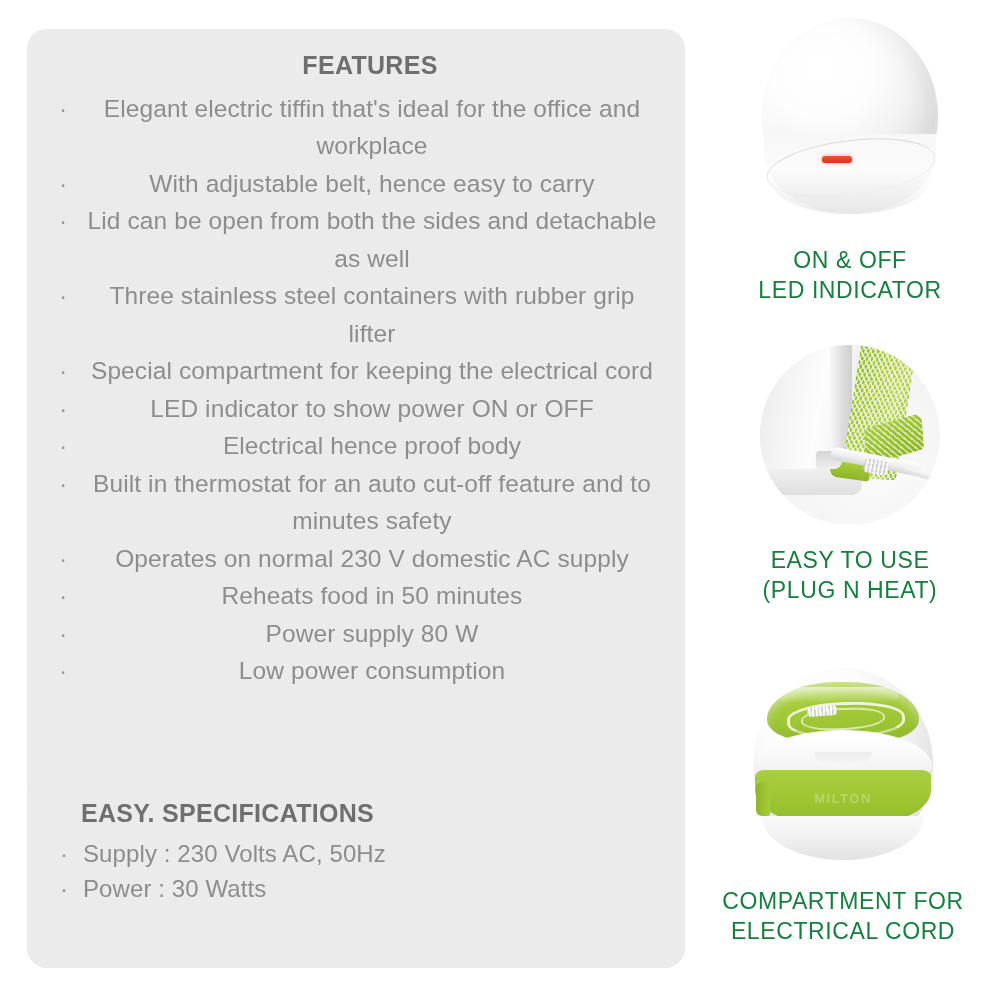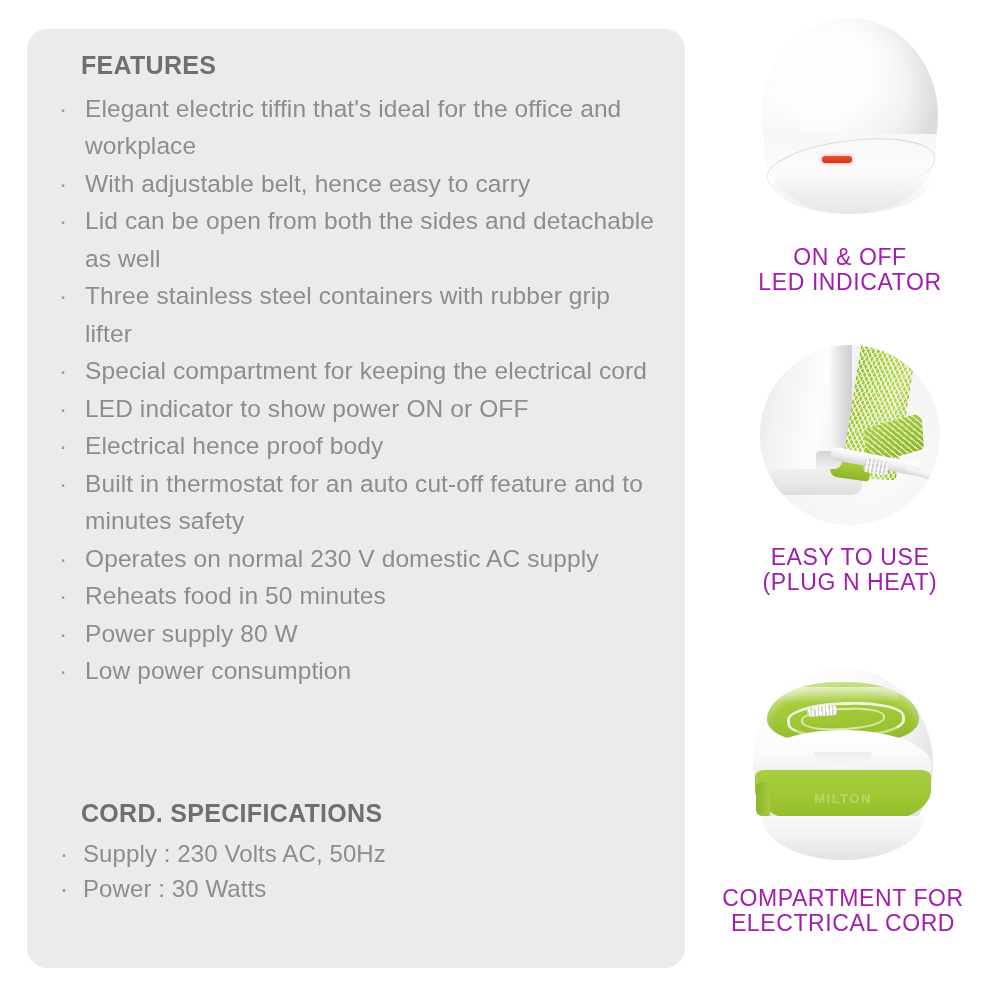--- a/index.html
+++ b/index.html
@@ -21,20 +21,21 @@
     background: #ebebeb;
     border-radius: 20px;
     box-sizing: border-box;
   }
   #features-panel {
     left: 27px;
     top: 29px;
     width: 658px;
     height: 890px;
     padding: 18px 26px 10px 26px;
+    text-align: center;
   }
   #specs-panel {
     left: 27px;
     top: 777px;
     width: 658px;
     height: 191px;
     padding: 18px 26px 10px 26px;
   }
   .panel-title {
     font-size: 25px;
@@ -85,23 +86,23 @@
   .figure {
     position: absolute;
     width: 300px;
     text-align: center;
   }
   #figure-led      { left: 700px; top: 14px; }
   #figure-plug     { left: 700px; top: 345px; }
   #figure-cord     { left: 693px; top: 664px; }
 
   .caption {
-    color: #a21caf;
+    color: #15803d;
     font-size: 23px;
-    line-height: 25px;
+    line-height: 30px;
     letter-spacing: 0.6px;
     font-weight: 400;
     white-space: pre-line;
   }
   #figure-led .caption  { margin-top: 26px; }
   #figure-plug .caption { margin-top: 20px; }
   #figure-cord .caption { margin-top: 22px; }
 
   .art {
     position: relative;
@@ -360,21 +361,21 @@
     <li><span class="dot">·</span><span>Electrical hence proof body</span></li>
     <li><span class="dot">·</span><span>Built in thermostat for an auto cut-off feature and to minutes safety</span></li>
     <li><span class="dot">·</span><span>Operates on normal 230 V domestic AC supply</span></li>
     <li><span class="dot">·</span><span>Reheats food in 50 minutes</span></li>
     <li><span class="dot">·</span><span>Power supply 80 W</span></li>
     <li><span class="dot">·</span><span>Low power consumption</span></li>
   </ul>
 </div>
 
 <div class="panel" id="specs-panel">
-  <div class="panel-title">CORD. SPECIFICATIONS</div>
+  <div class="panel-title">EASY. SPECIFICATIONS</div>
   <ul class="bullets">
     <li><span class="dot">·</span><span>Supply : 230 Volts  AC, 50Hz</span></li>
     <li><span class="dot">·</span></li>
     <li><span class="dot">·</span><span>Power : 30 Watts</span></li>
   </ul>
 </div>
 
 <div class="figure" id="figure-led">
   <div class="art art-led">
     <div class="dome-body"></div>

